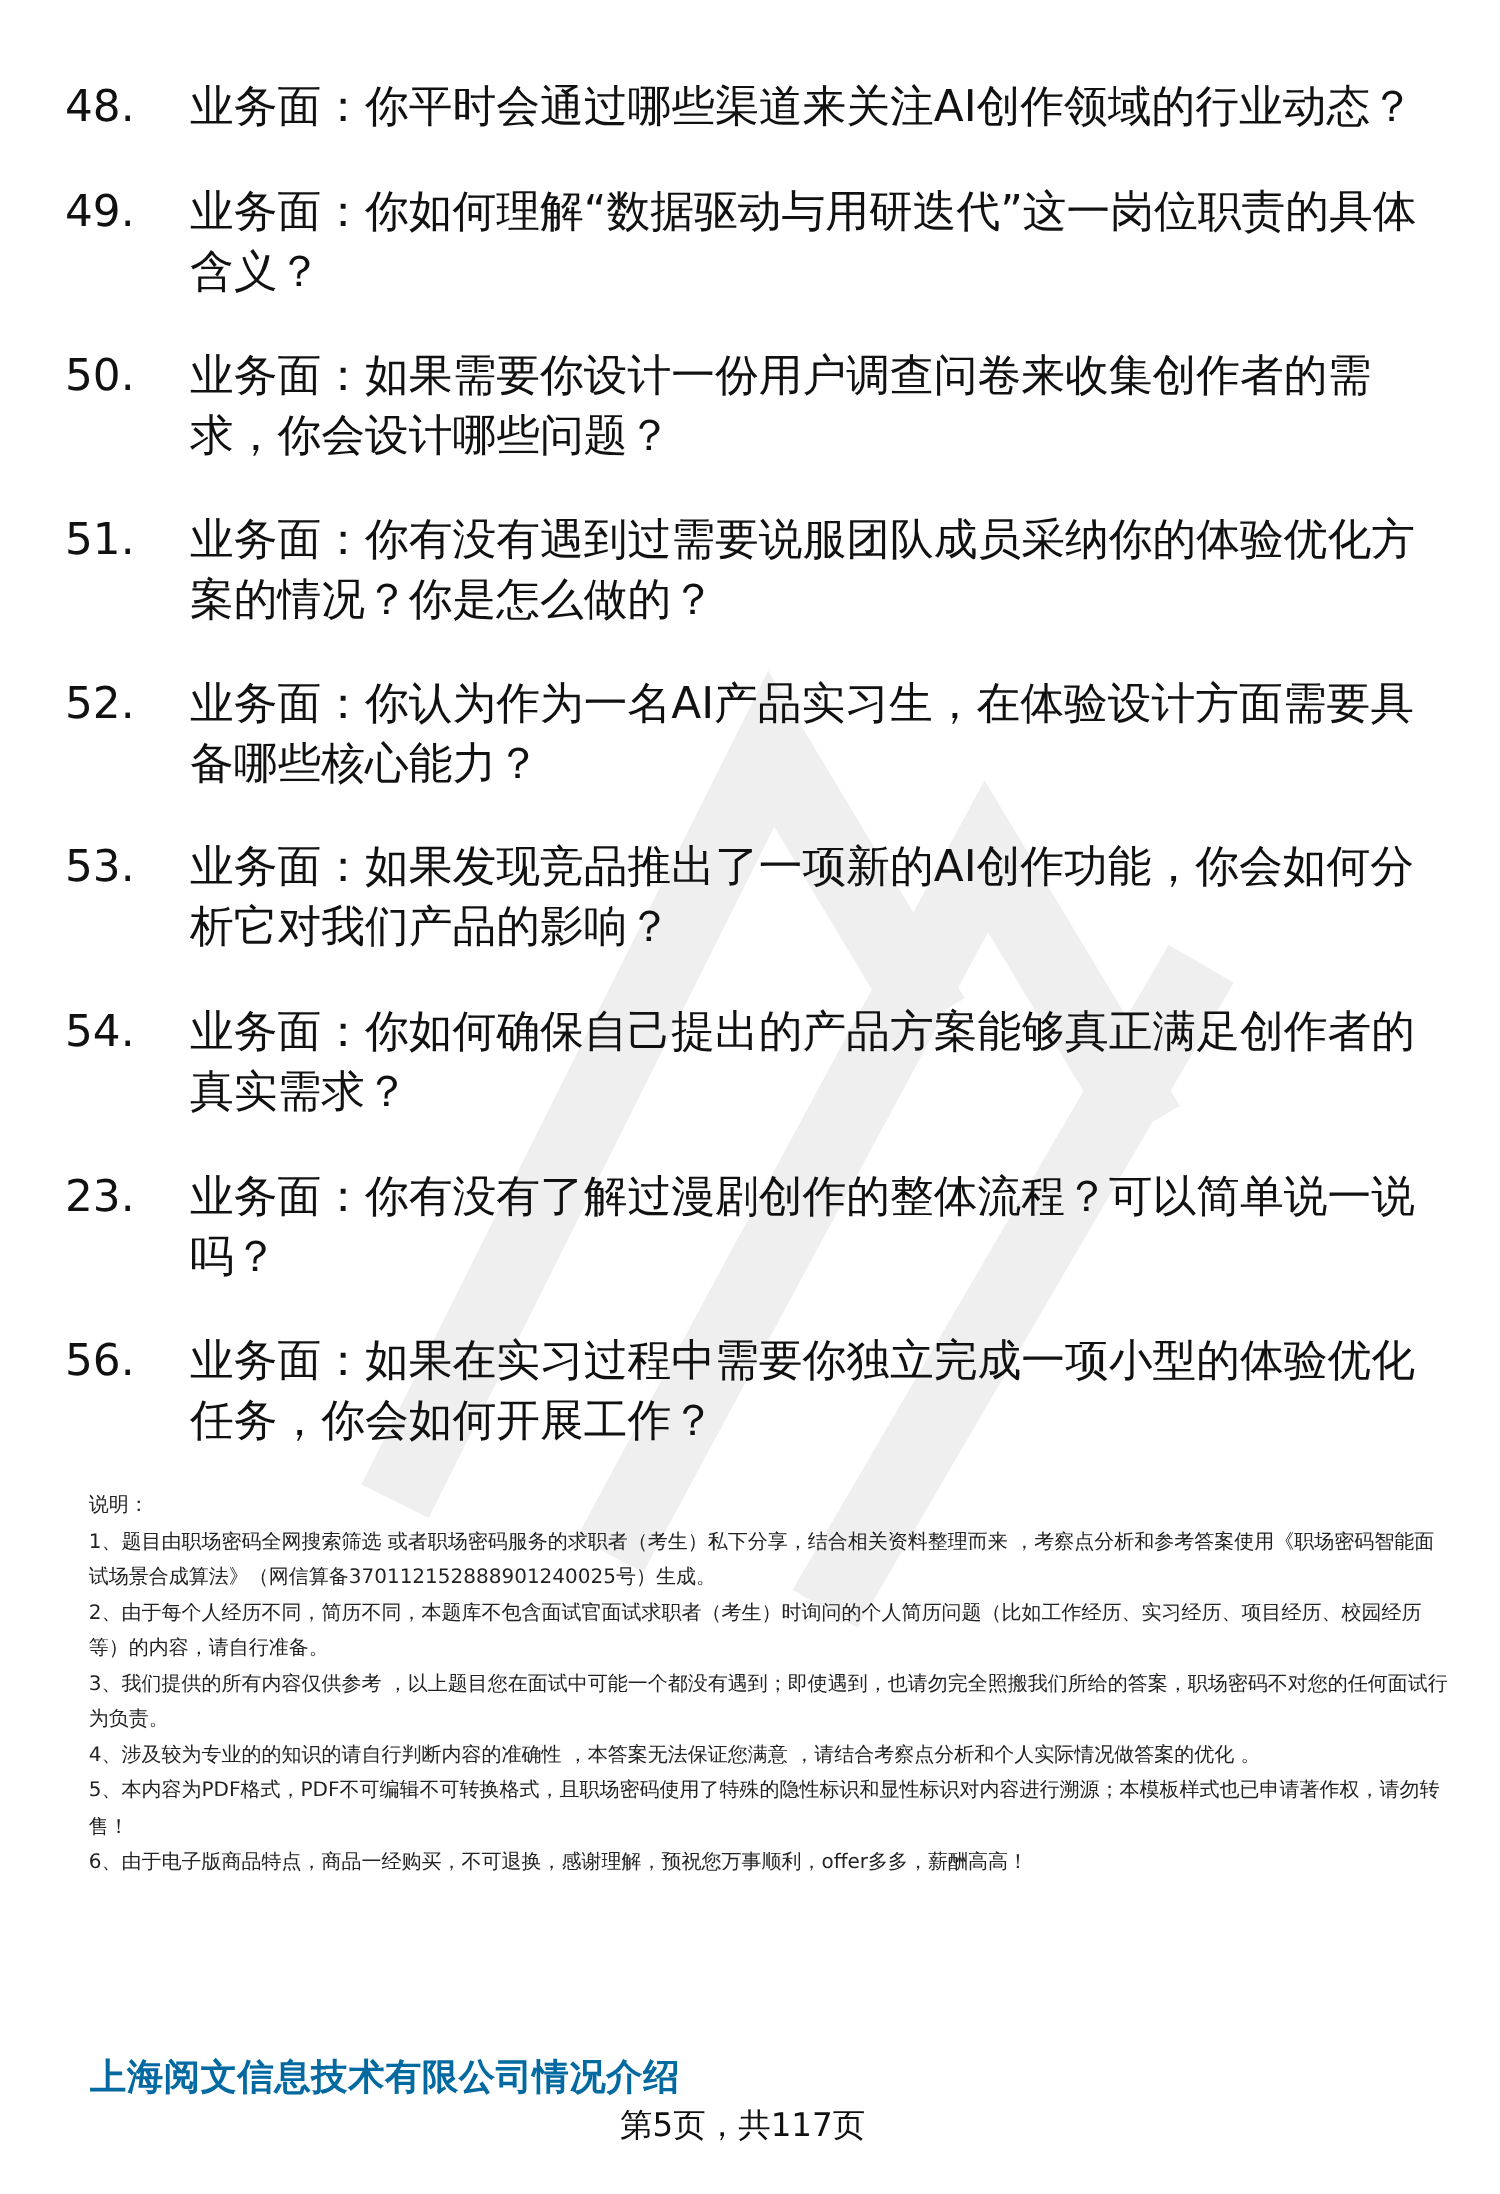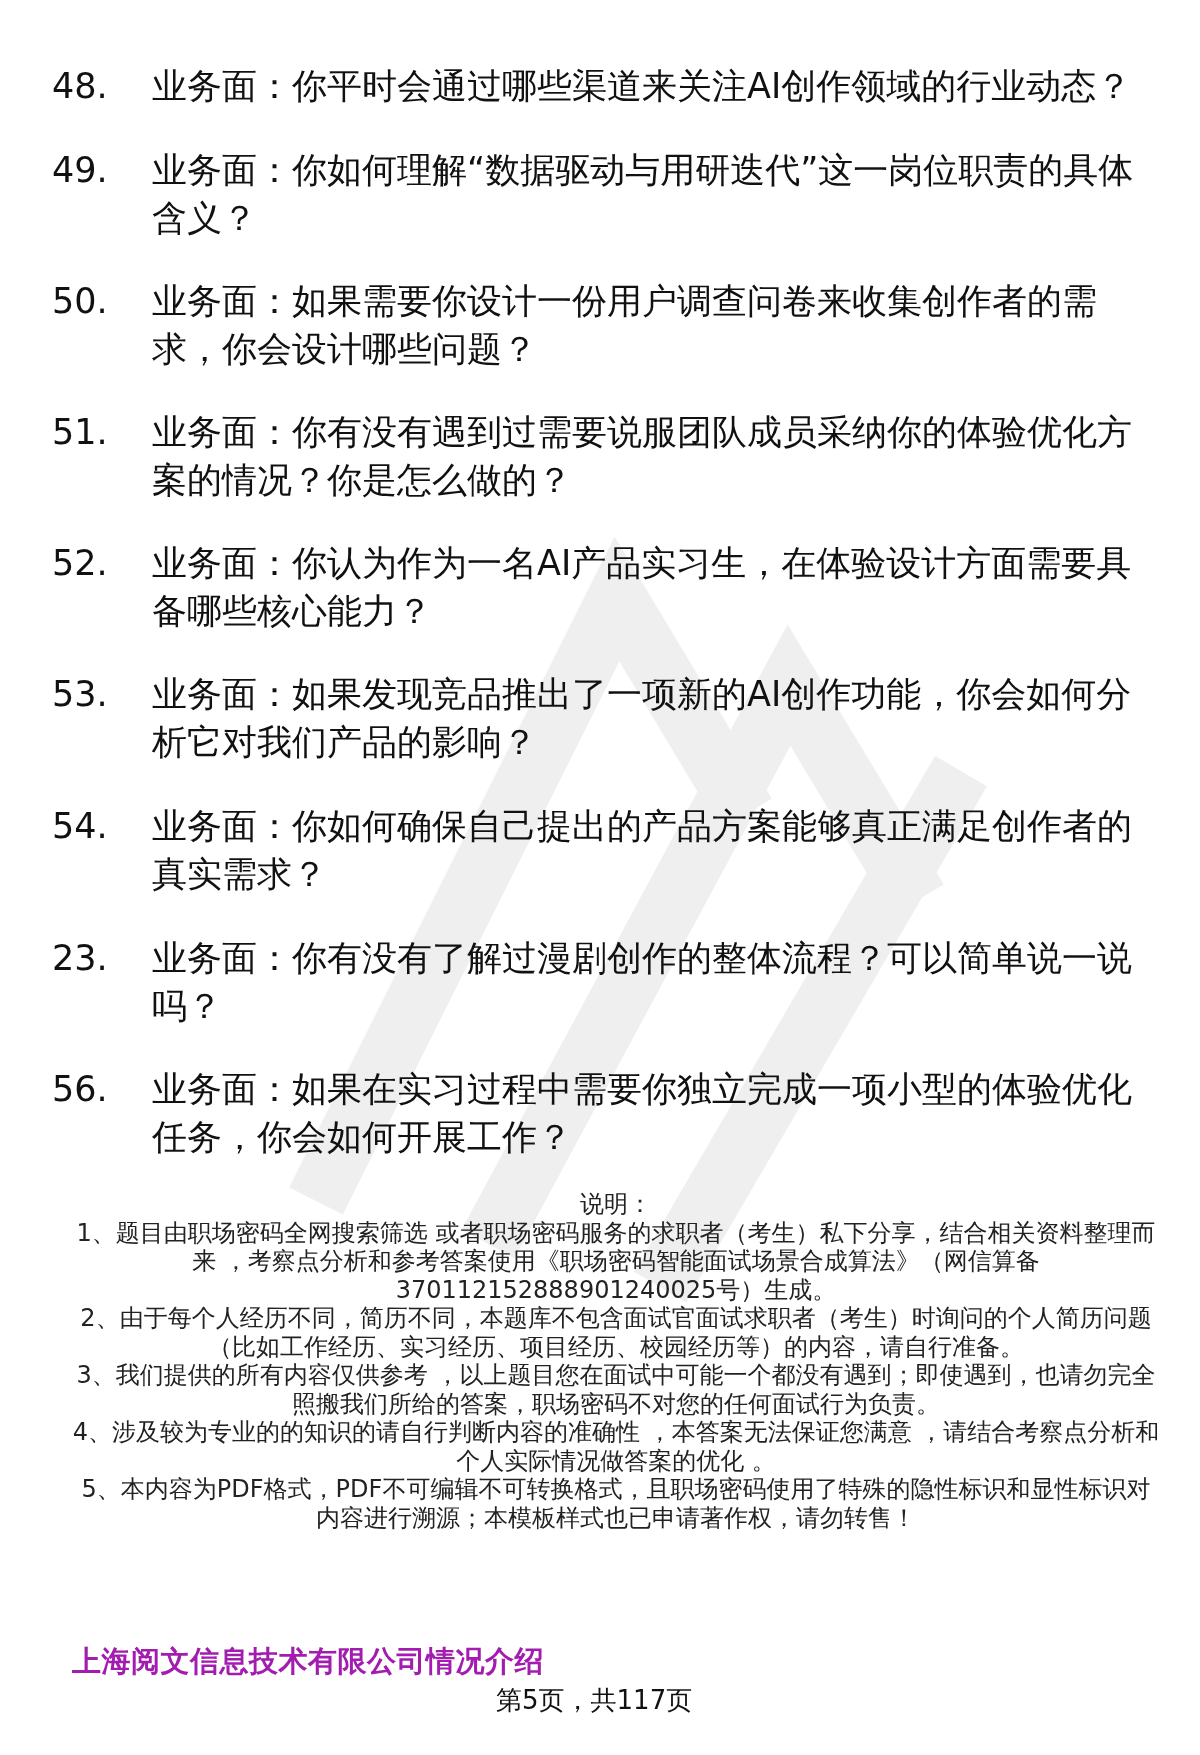--- a/index.html
+++ b/index.html
@@ -15,26 +15,26 @@
   .q {
     position: absolute; left: 52px; width: 1100px;
     font-size: 35px; line-height: 48px; color: #111111;
     display: flex;
     gap: 24px;
   }
   .q .num { width: 76px; flex: none; }
   .q .body { width: 1020px; }
   .notes {
     position: absolute; left: 71px; top: 1190px; width: 1090px;
-    font-size: 24px; line-height: 28.5px; color: #222222; text-align: center;
+    font-size: 16px; line-height: 28.5px; color: #222222;
   }
   .notes p { margin: 0; }
   .company {
     position: absolute; left: 72px; top: 1642px;
-    font-size: 29px; font-weight: bold; color: #a21caf; letter-spacing: 0.5px;
+    font-size: 29px; font-weight: bold; color: #0369a1; letter-spacing: 0.5px;
   }
   .page-num {
     position: absolute; left: 496px; top: 1683px;
     font-size: 26px; color: #111111;
   }
 </style>
 </head>
 <body>
 
 <svg class="watermark" viewBox="0 0 100 100">
@@ -84,16 +84,17 @@
   </div>
 </div>
 
 <div class="notes">
   <p>说明：</p>
   <p>1、题目由职场密码全网搜索筛选 或者职场密码服务的求职者（考生）私下分享，结合相关资料整理而来 ，考察点分析和参考答案使用《职场密码智能面试场景合成算法》（网信算备370112152888901240025号）生成。</p>
   <p>2、由于每个人经历不同，简历不同，本题库不包含面试官面试求职者（考生）时询问的个人简历问题（比如工作经历、实习经历、项目经历、校园经历等）的内容，请自行准备。</p>
   <p>3、我们提供的所有内容仅供参考 ，以上题目您在面试中可能一个都没有遇到；即使遇到，也请勿完全照搬我们所给的答案，职场密码不对您的任何面试行为负责。</p>
   <p>4、涉及较为专业的的知识的请自行判断内容的准确性 ，本答案无法保证您满意 ，请结合考察点分析和个人实际情况做答案的优化 。</p>
   <p>5、本内容为PDF格式，PDF不可编辑不可转换格式，且职场密码使用了特殊的隐性标识和显性标识对内容进行溯源；本模板样式也已申请著作权，请勿转售！</p>
+  <p>6、由于电子版商品特点，商品一经购买，不可退换，感谢理解，预祝您万事顺利，offer多多，薪酬高高！</p>
 </div>
 
 <div class="company">上海阅文信息技术有限公司情况介绍</div>
 <div class="page-num">第5页，共117页</div>
 
 </body></html>

